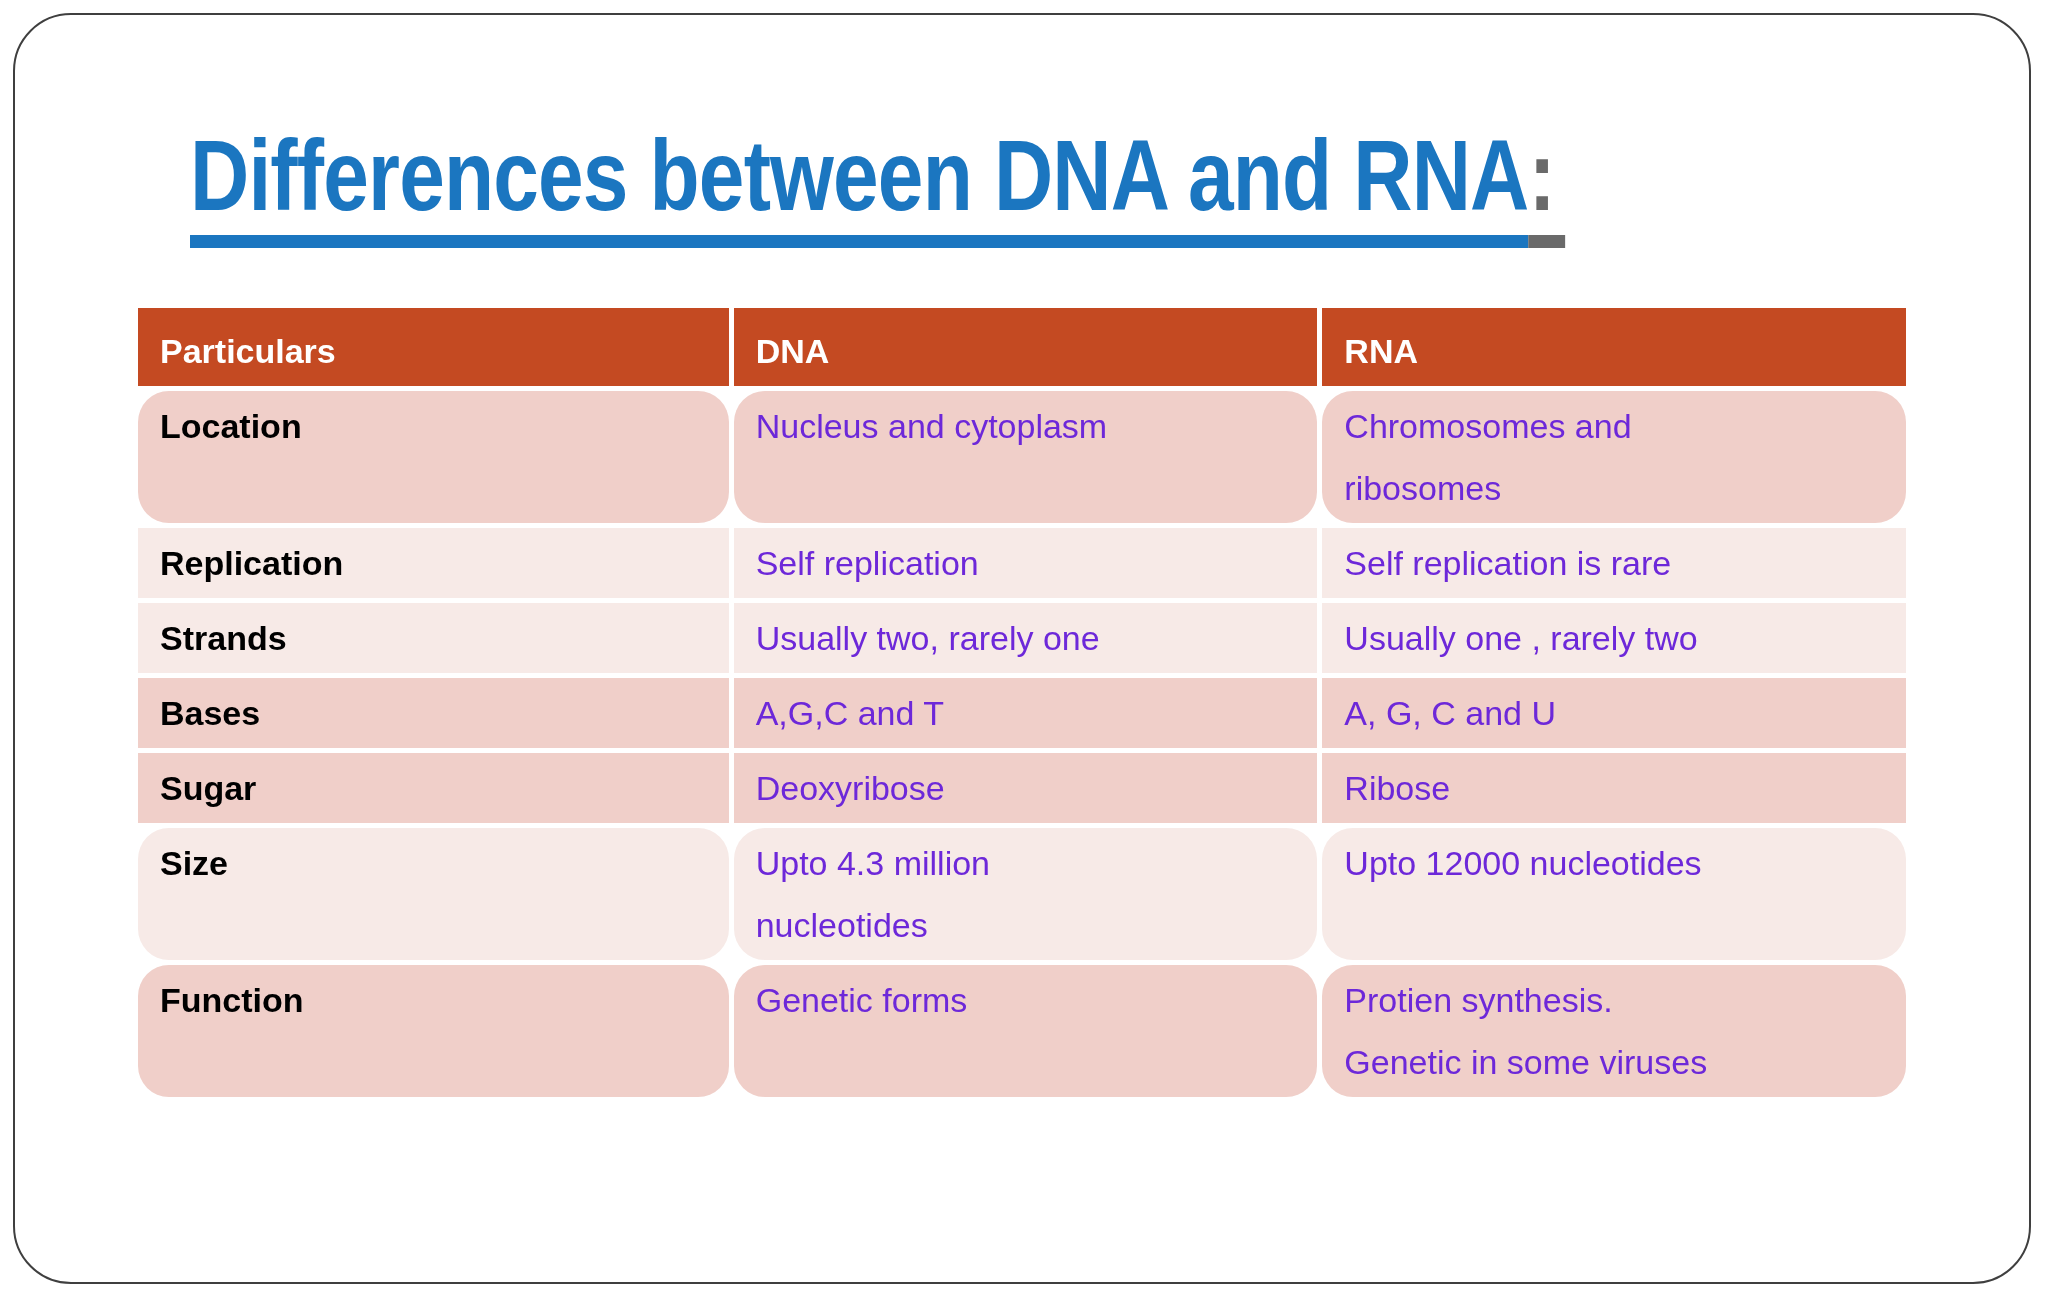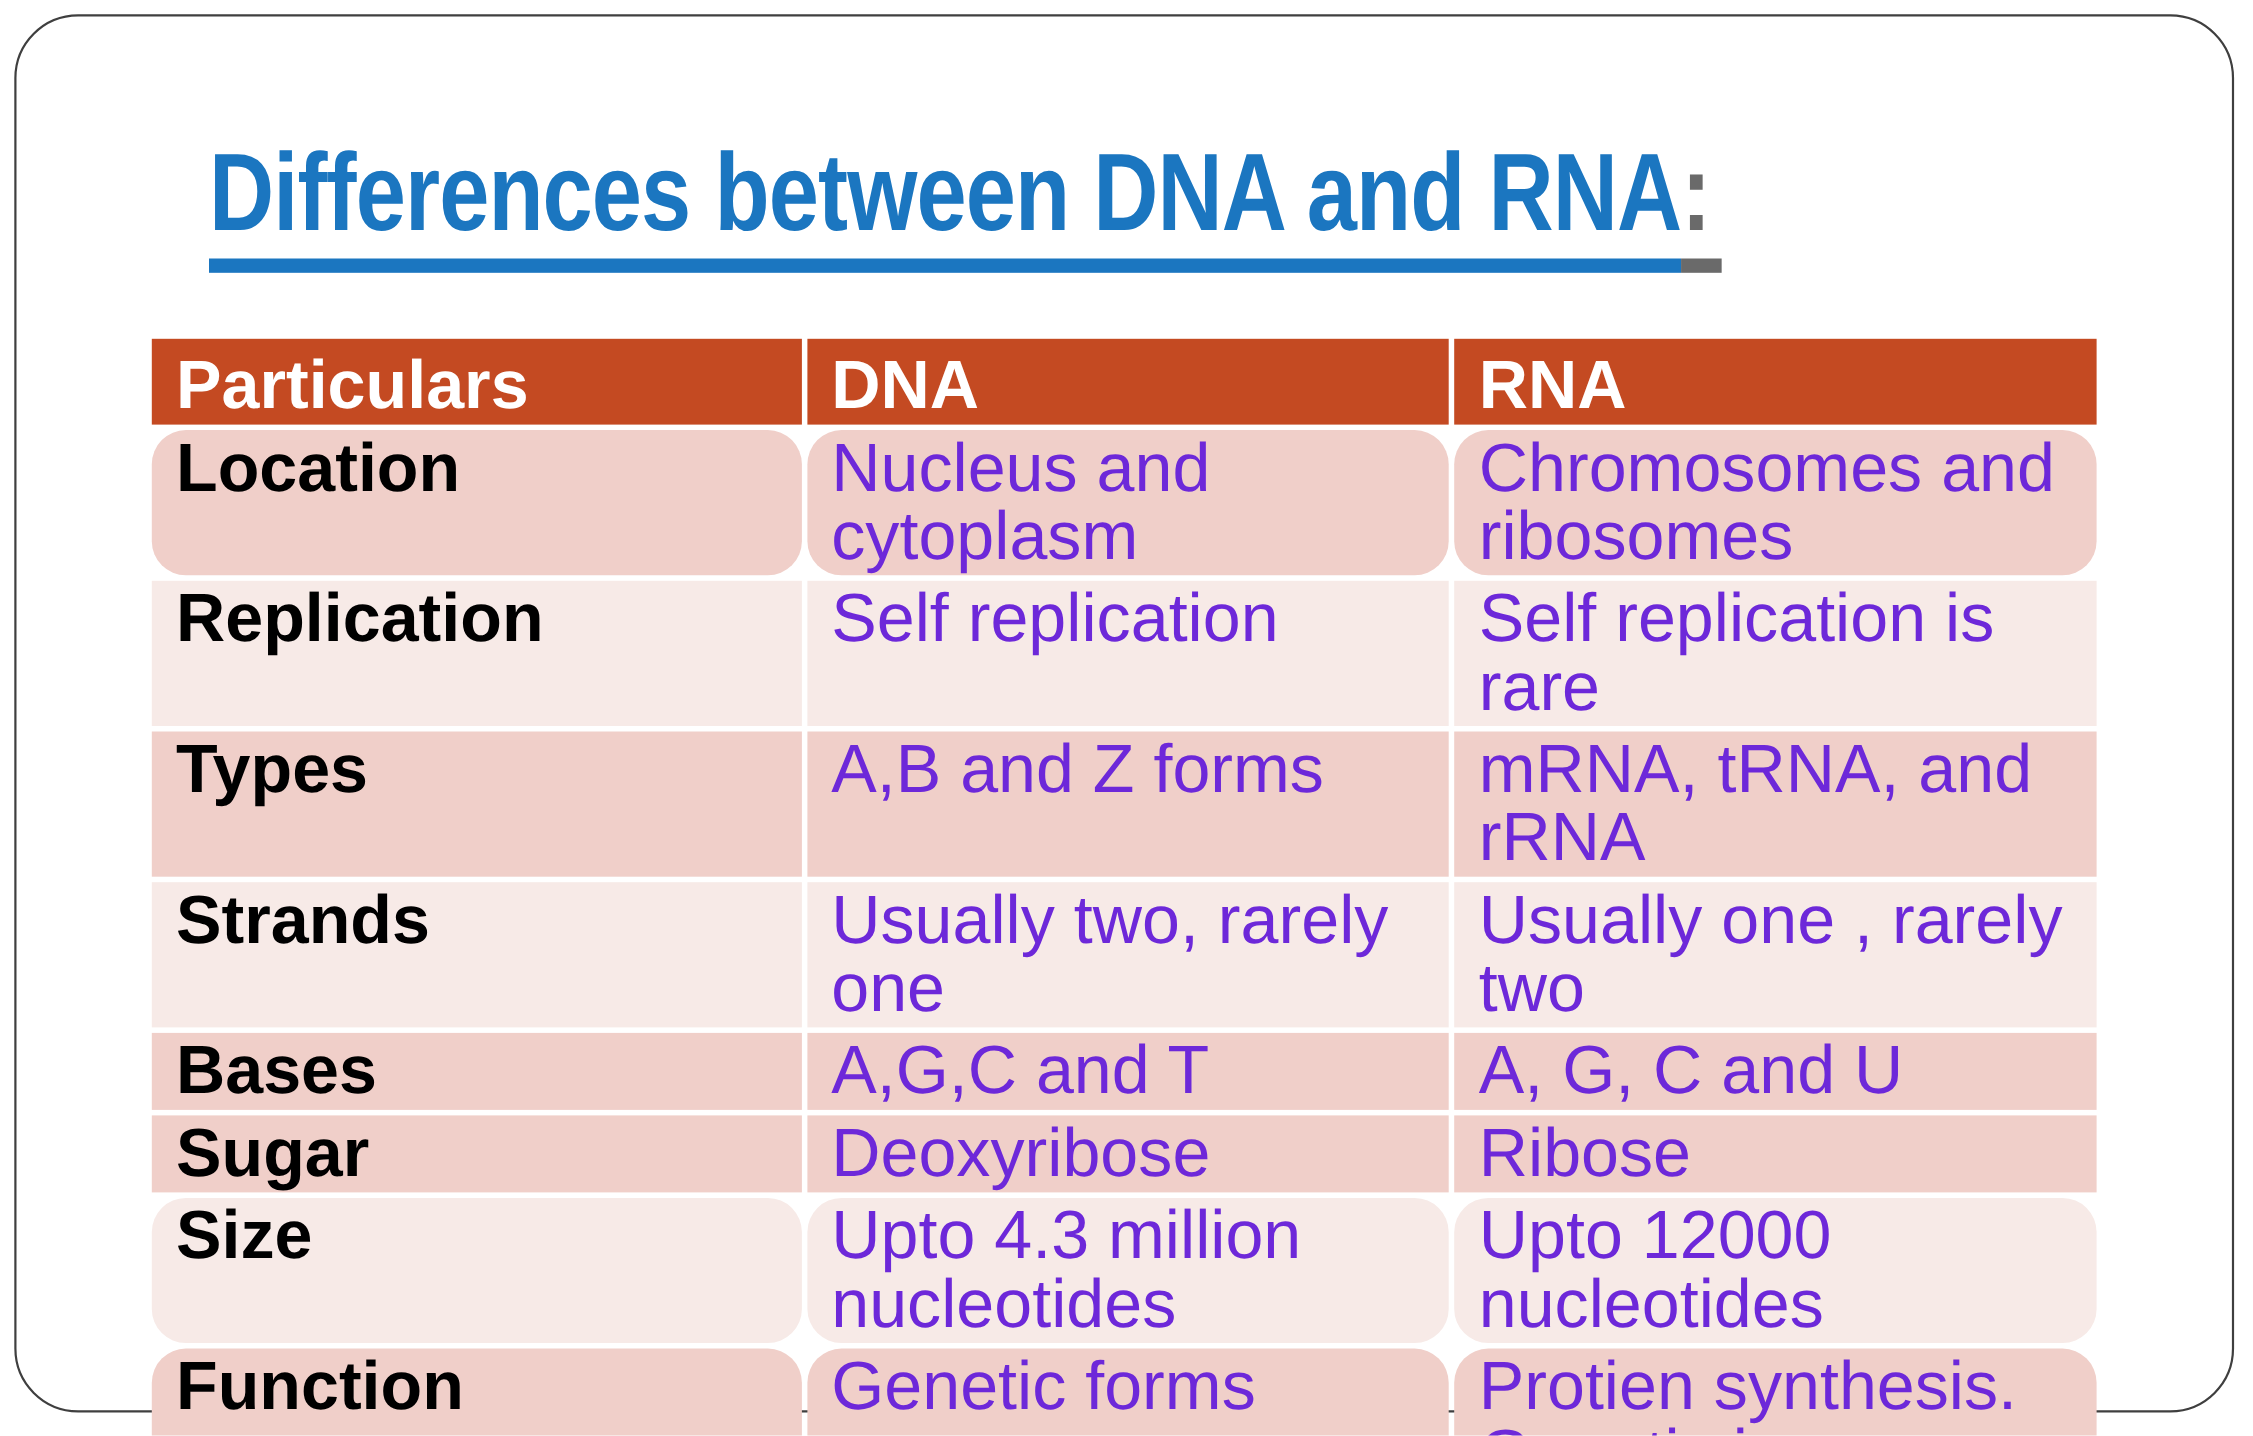--- a/index.html
+++ b/index.html
@@ -58,21 +58,21 @@
     width: 1778px;
     border-collapse: separate;
     border-spacing: 5px;
     table-layout: fixed;
   }
   .cmp th, .cmp td {
     box-sizing: border-box;
     vertical-align: top;
     text-align: left;
     padding: 4px 16px 4px 22px;
-    font-size: 62px;
+    font-size: 34px;
     line-height: 62px;
     white-space: pre-wrap;
     overflow: hidden;
   }
   .cmp th {
     background: var(--header-bg, #C44A22);
     color: #ffffff;
     font-weight: bold;
     height: 74px;
     padding-top: 12px;
@@ -109,25 +109,20 @@
       <td class="pcol">Location</td>
       <td>Nucleus and cytoplasm</td>
       <td>Chromosomes and
 ribosomes</td>
     </tr>
     <tr class="r-light normal">
       <td class="pcol">Replication</td>
       <td>Self replication</td>
       <td>Self replication is rare</td>
     </tr>
-    <tr class="r-dark normal">
-      <td class="pcol">Types</td>
-      <td>A,B and Z forms</td>
-      <td>mRNA, tRNA, and rRNA</td>
-    </tr>
     <tr class="r-light normal">
       <td class="pcol">Strands</td>
       <td>Usually two, rarely one</td>
       <td>Usually one , rarely two</td>
     </tr>
     <tr class="r-dark normal">
       <td class="pcol">Bases</td>
       <td>A,G,C and T</td>
       <td>A, G, C and U</td>
     </tr>

